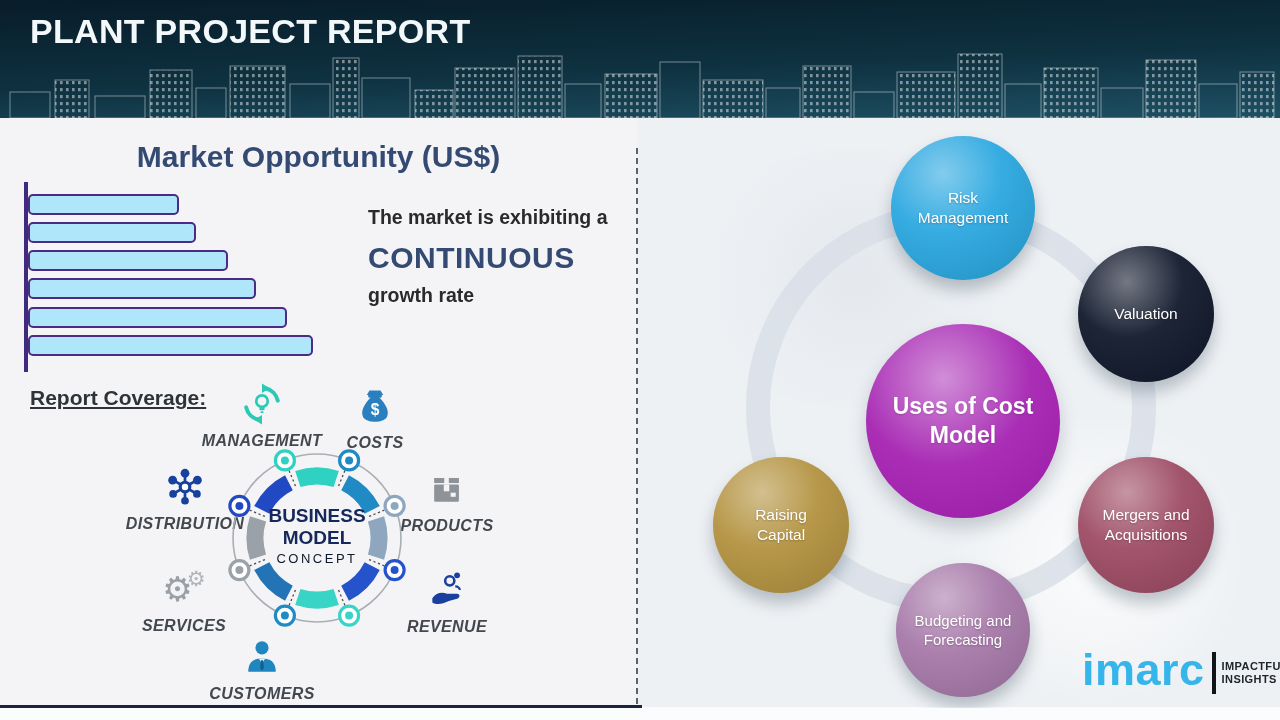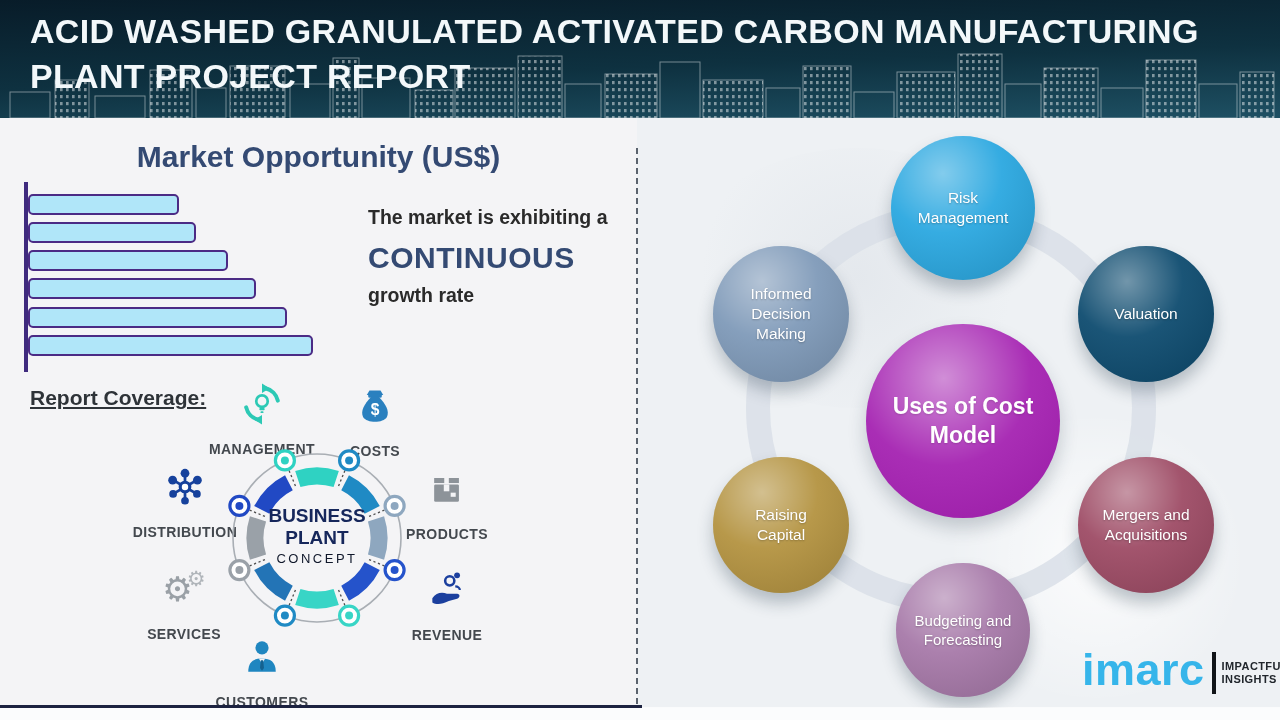--- a/index.html
+++ b/index.html
@@ -28,21 +28,21 @@
     color:#344a73; font-size:30px; font-weight:bold; }
   .chart-axis { position:absolute; left:24px; top:182px; width:4px; height:190px; background:#3f2a7e; }
   .market-bar { position:absolute; left:28px; height:21px; background:#b0e6f9;
     border:2.5px solid #4b2b85; border-radius:5px; }
   .growth-line { position:absolute; left:368px; color:#2a2a2a; font-size:19.5px; font-weight:bold; }
   .growth-highlight { position:absolute; left:368px; color:#344a73; font-size:30px; font-weight:bold; letter-spacing:.5px; }
 
   
   .report-coverage { position:absolute; left:30px; top:386px; color:#2e3338; font-size:21px; font-weight:bold;text-decoration:underline; }
   .bm-item { position:absolute; width:120px; display:flex; flex-direction:column; align-items:center; }
-  .bm-item .bm-label { margin-top:14px; font-size:14px; font-weight:bold; color:#43484e; letter-spacing:.4px; white-space:nowrap; }
+  .bm-item .bm-label { margin-top:5px; font-size:16px; font-weight:bold; color:#43484e; letter-spacing:.4px; white-space:nowrap;font-style:italic; }
   .bm-icon { width:46px; height:46px; display:flex; align-items:center; justify-content:center; }
   .gear-glyph { font-family:"DejaVu Sans", sans-serif; color:#9aa0a6; line-height:1; }
   #bm-ring { position:absolute; left:217px; top:438px; width:200px; height:200px; }
   .bm-center { position:absolute; left:237px; top:505px; width:160px; text-align:center; }
   .bm-center .l1 { font-size:19px; font-weight:bold; color:#16275b; line-height:22px; }
   .bm-center .l3 { font-size:13px; color:#0f172a; letter-spacing:2.5px; line-height:20px; }
 
   
   .cost-ring { position:absolute; left:746px; top:203px; width:410px; height:410px;
     border:24px solid #d9dfe7; border-radius:50%; opacity:.85; }
@@ -108,21 +108,20 @@
         <rect x="958" y="8" width="44" height="64" fill="url(#win)"></rect>
         <rect x="1005" y="38" width="36" height="34" fill="none"></rect>
         <rect x="1044" y="22" width="54" height="50" fill="url(#win)"></rect>
         <rect x="1101" y="42" width="42" height="30" fill="none"></rect>
         <rect x="1146" y="14" width="50" height="58" fill="url(#win)"></rect>
         <rect x="1199" y="38" width="38" height="34" fill="none"></rect>
         <rect x="1240" y="26" width="34" height="46" fill="url(#win)"></rect>
       </g>
     </svg>
     <div class="header-title">
-      <span style="display:block">ACID WASHED GRANULATED ACTIVATED CARBON MANUFACTURING</span>
       <span style="display:block">PLANT PROJECT REPORT</span>
     </div>
   </div>
 
   <div class="panel-left"></div>
 
   <div class="market-title">Market Opportunity (US$)</div>
 
   <div class="chart-axis"></div>
   <div class="market-bar" style="top: 194px; width: 151px;"></div>
@@ -266,38 +265,35 @@
       <circle cx="22.4" cy="132.1" r="4" fill="#9aa1a8"></circle>
       <line x1="32.6" y1="72.1" x2="48.3" y2="78.6" stroke="#4c4c4c" stroke-width="1.3" stroke-dasharray="2.2 2.6"></line>
       <circle cx="22.4" cy="67.9" r="9.5" fill="#ffffff" stroke="#2149c4" stroke-width="3.2"></circle>
       <circle cx="22.4" cy="67.9" r="4" fill="#2149c4"></circle>
       <line x1="72.1" y1="32.6" x2="78.6" y2="48.3" stroke="#4c4c4c" stroke-width="1.3" stroke-dasharray="2.2 2.6"></line>
       <circle cx="67.9" cy="22.4" r="9.5" fill="#ffffff" stroke="#2fd2c2" stroke-width="3.2"></circle>
       <circle cx="67.9" cy="22.4" r="4" fill="#2fd2c2"></circle>
     </svg>
   <div class="bm-center">
     <div class="l1">BUSINESS</div>
-    <div class="l1">PLANT</div>
+    <div class="l1">MODEL</div>
     <div class="l3">CONCEPT</div>
   </div>
 
   <div class="panel-right">
     <div class="blob" style="left:40px; top:30px; width:360px; height:260px; background:radial-gradient(circle, rgba(210,216,224,.35), rgba(210,216,224,0) 70%)"></div>
     <div class="blob" style="left:300px; top:300px; width:320px; height:280px; background:radial-gradient(circle, rgba(255,255,255,.8), rgba(255,255,255,0) 70%)"></div>
   </div>
 
   <div class="cost-ring"></div>
 
   <div class="satellite sat-risk" style="background: rgb(41, 167, 224);">
     <span>Risk Management</span>
   </div>
-  <div class="satellite sat-informed" style="background: rgb(126, 153, 184);">
-    <span>Informed Decision Making</span>
-  </div>
-  <div class="satellite sat-valuation" style="background: #0c4a6e;">
+  <div class="satellite sat-valuation" style="background: #0f172a;">
     <span>Valuation</span>
   </div>
   <div class="satellite sat-raising" style="background: rgb(179, 146, 63);">
     <span>Raising Capital</span>
   </div>
   <div class="satellite sat-mergers" style="background: rgb(157, 74, 100);">
     <span>Mergers and Acquisitions</span>
   </div>
   <div class="satellite sat-budgeting" style="background: rgb(166, 120, 168);">
     <span>Budgeting and Forecasting</span>

